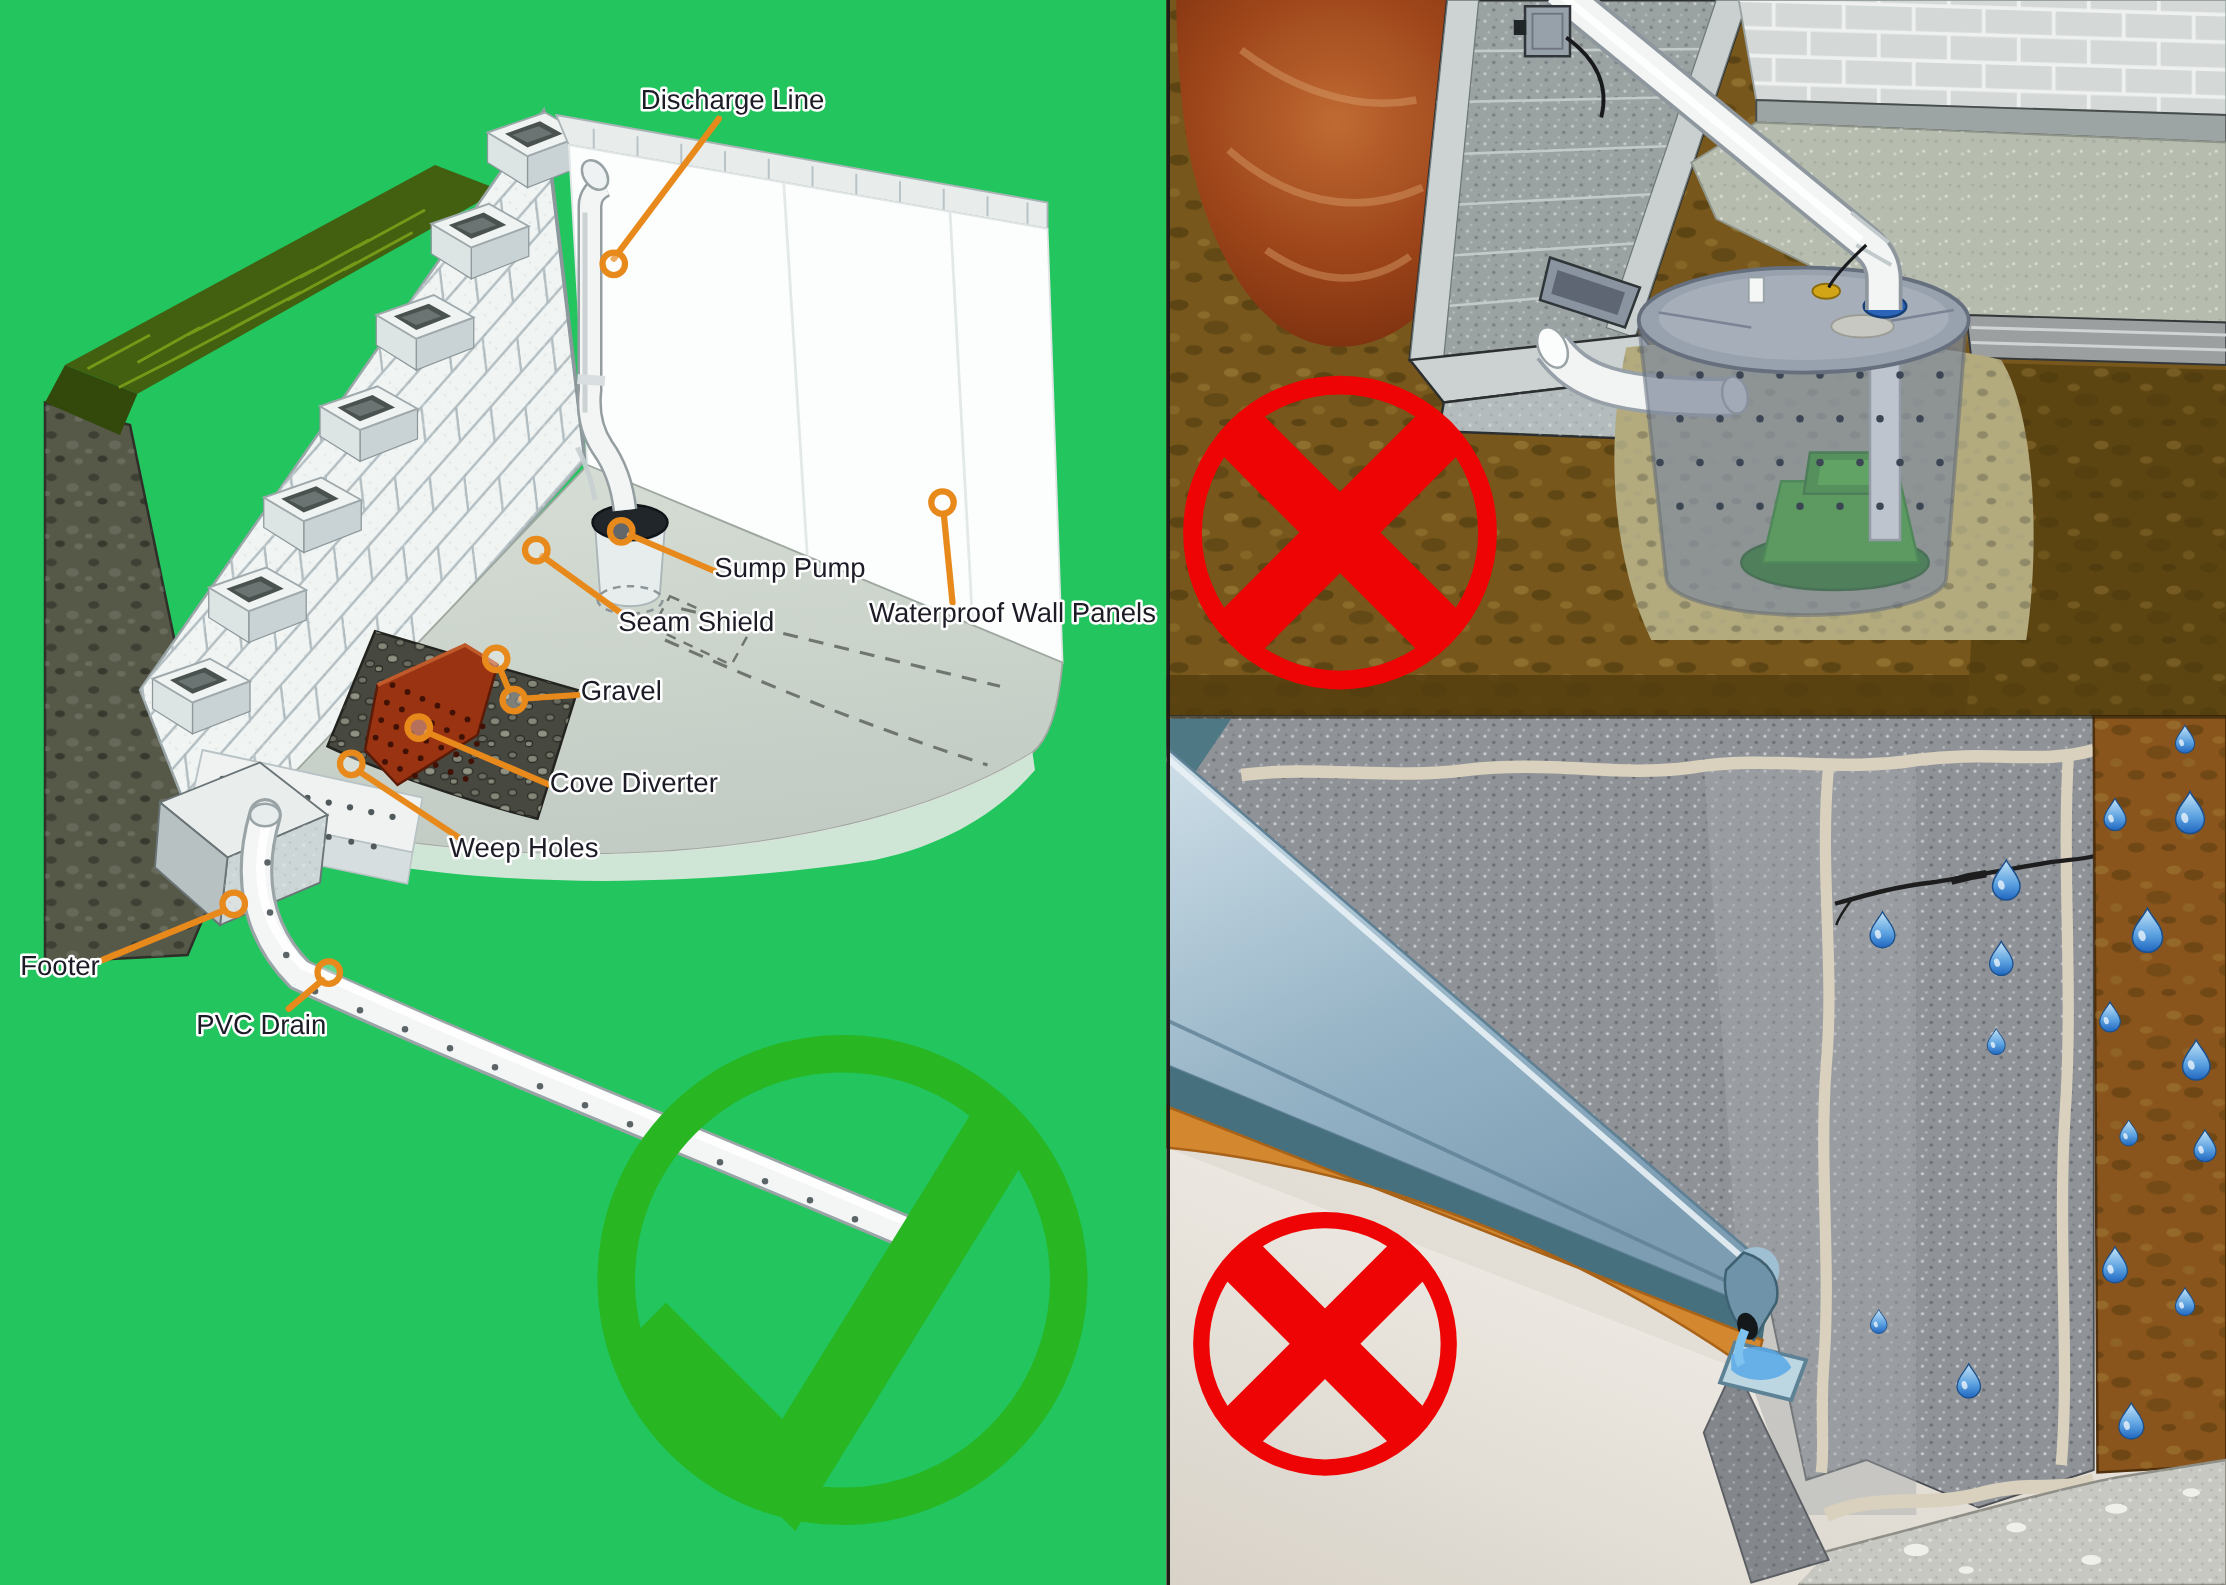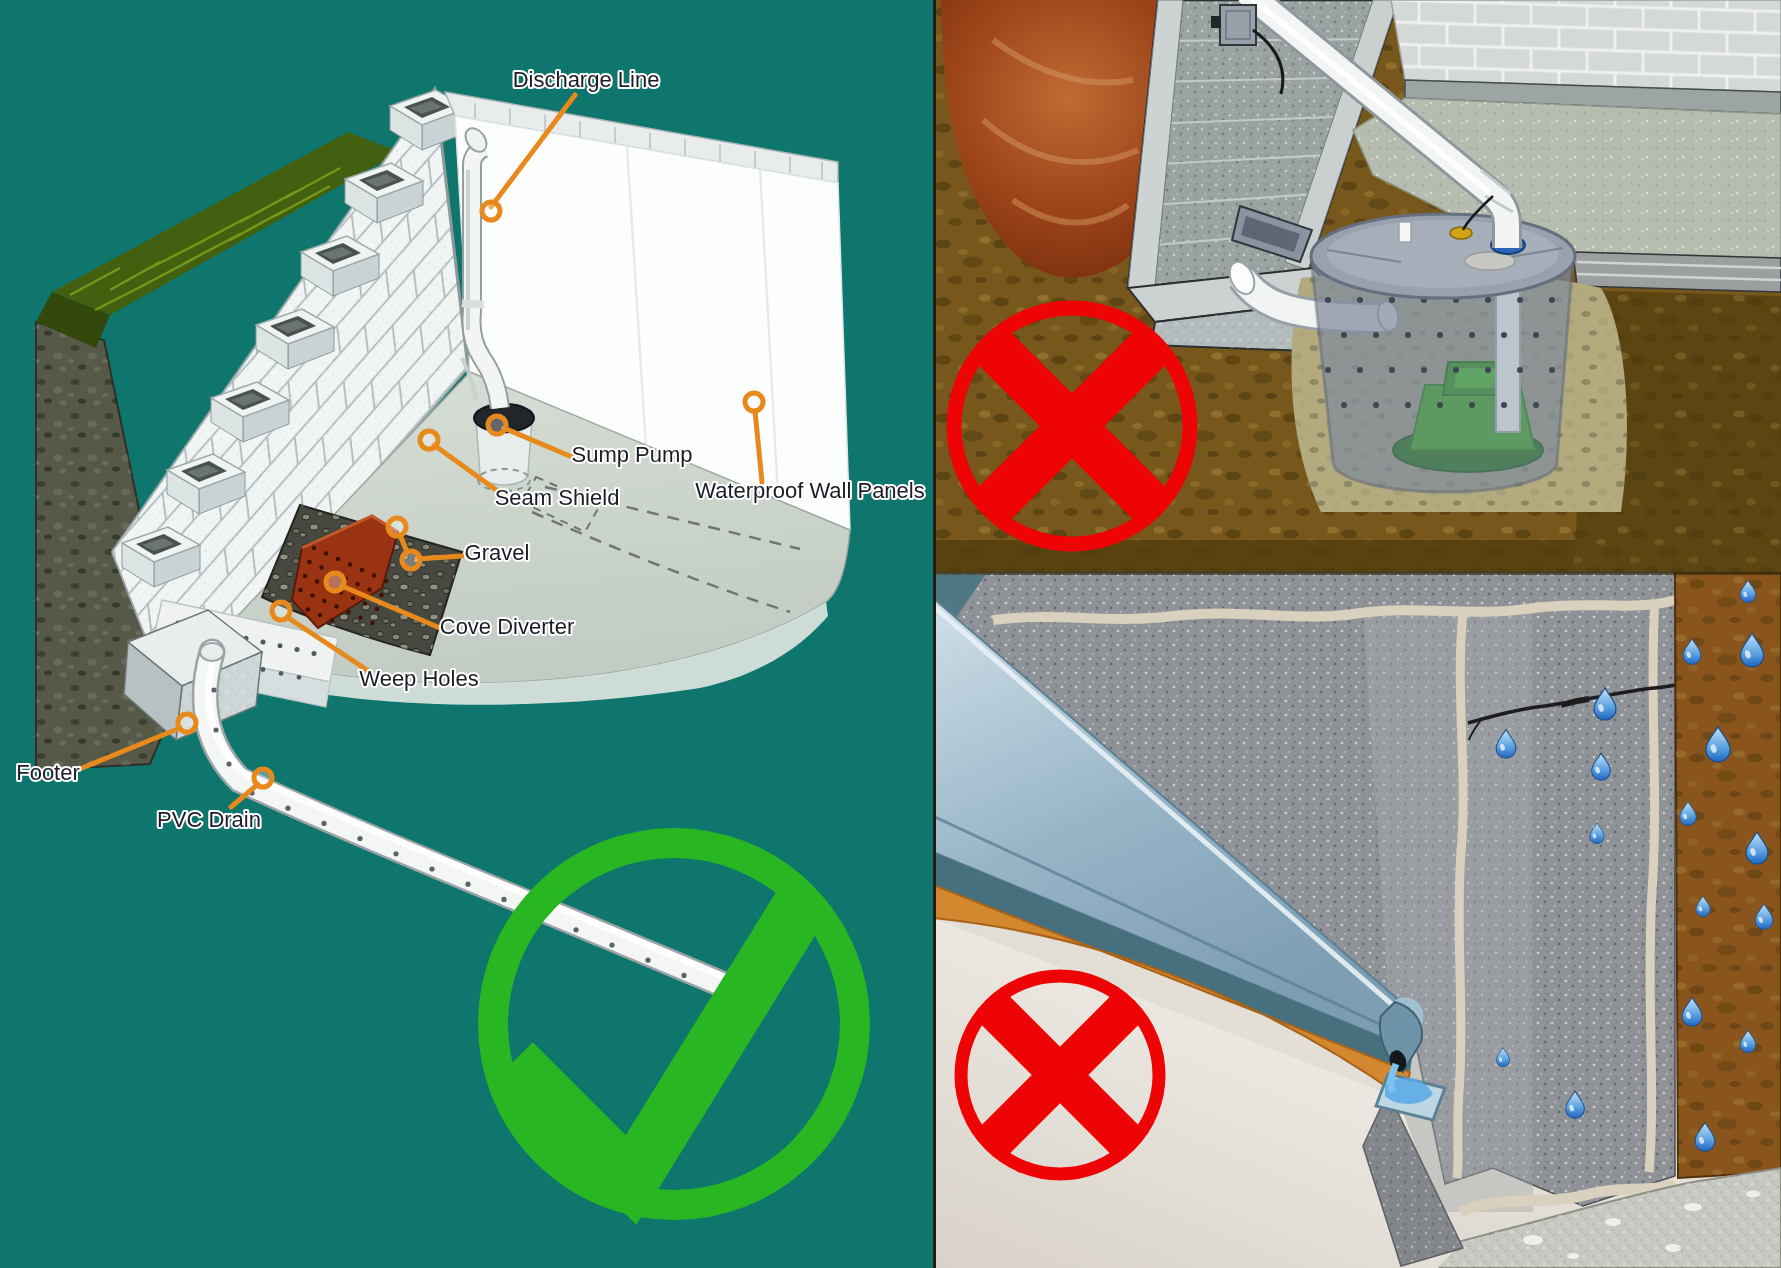--- a/index.html
+++ b/index.html
@@ -1,16 +1,16 @@
 <!DOCTYPE html>
 <html><head>
 <meta charset="utf-8">
 <style>
   html,body{margin:0;padding:0;background:#ffffff;}
-  .canvas{position:relative;width:1781px;height:1268px;background:#0f766e;overflow:hidden;
+  .canvas{position:relative;width:1781px;height:1268px;background:#22c55e;overflow:hidden;
           font-family:"Liberation Sans",sans-serif;}
   .panel{position:absolute;display:block;}
   #svg-left{left:0;top:0;width:933px;height:1268px;}
   #svg-tr{left:933px;top:0;width:848px;height:572px;}
   #svg-br{left:933px;top:572px;width:848px;height:696px;}
   .lbl{font-family:"Liberation Sans",sans-serif;font-size:22px;fill:#1c1c26;
        paint-order:stroke;stroke:#ffffff;stroke-width:4px;stroke-linejoin:round;font-weight:normal;}
 </style>
 </head>
 <body>

